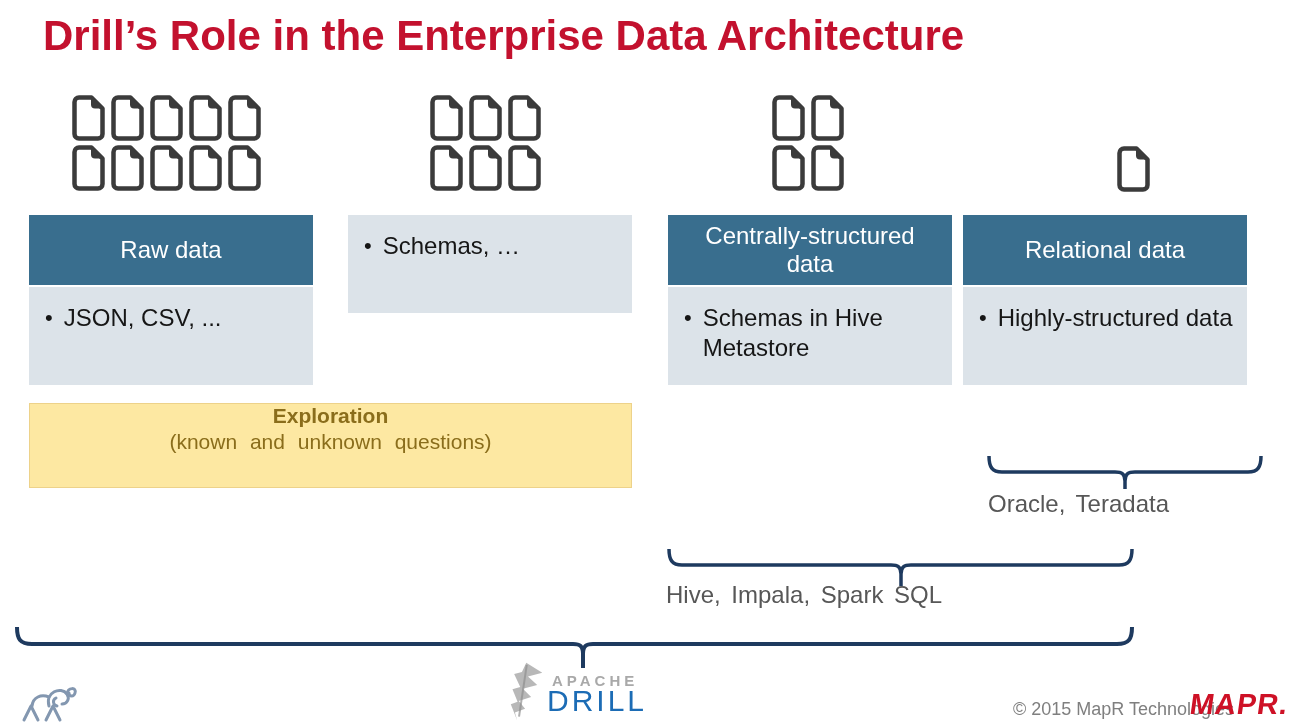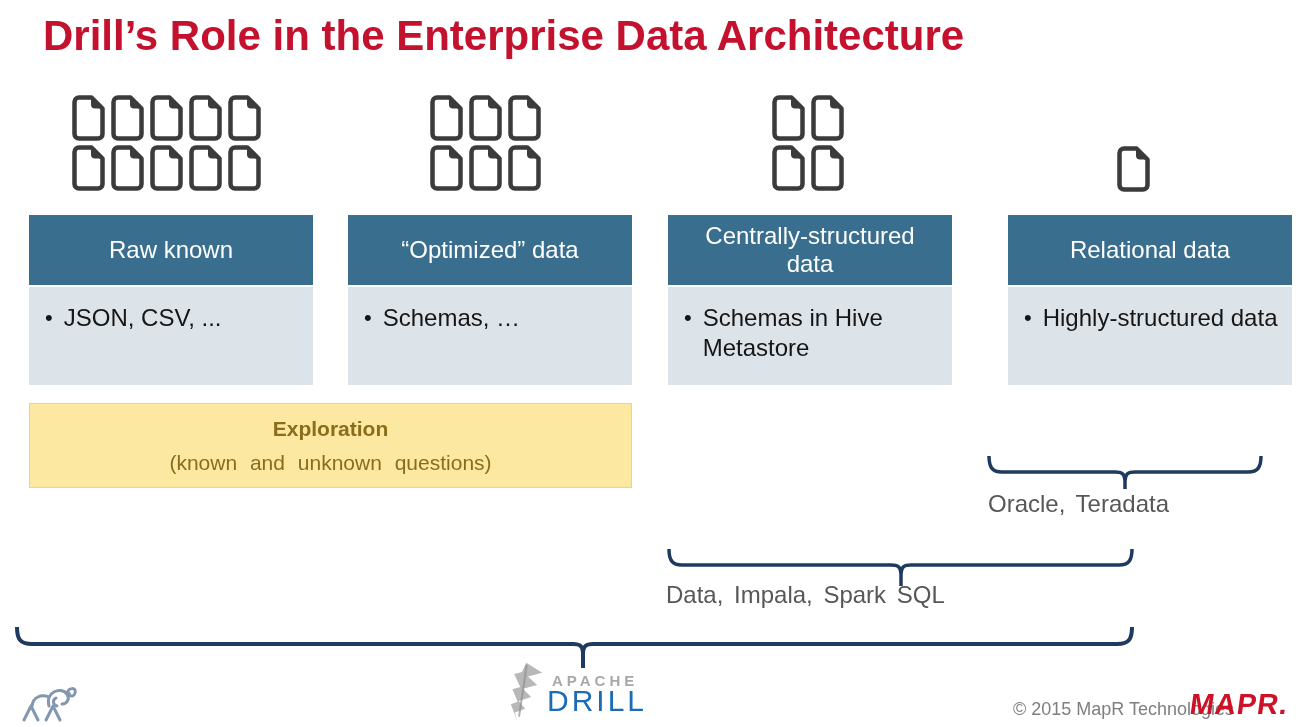--- a/index.html
+++ b/index.html
@@ -15,36 +15,36 @@
   
   .docs{position:absolute;display:flex;flex-direction:column;gap:4px;}
   .doc-row{display:flex;gap:6px;height:46px;}
   .doc-row svg{width:33px;height:46px;display:block;}
   .docs-0{left:72px;top:95px;}
   .docs-1{left:430px;top:95px;}
   .docs-2{left:772px;top:95px;}
   .docs-3{left:1117px;top:146px;}
   
   .card{position:absolute;top:215px;width:284px;}
-  .card-0{left:29px;} .card-1{left:348px;} .card-2{left:668px;} .card-3{left:1008px;border-radius:18px;}
+  .card-0{left:29px;} .card-1{left:348px;} .card-2{left:668px;} .card-3{left:963px;border-radius:18px;}
   .card-header{
     height:72px;background:#396E8E;color:#ffffff;border-bottom:2px solid #ffffff;
     display:flex;align-items:center;justify-content:center;text-align:center;
     font-size:24px;line-height:1.15;padding:0 14px;box-sizing:border-box;
   }
   .card-body{
     height:98px;background:#DCE3E9;color:#161616;font-size:24px;line-height:1.25;
     padding:16px 10px 0 16px;box-sizing:border-box;display:flex;gap:11px;align-items:flex-start;
   }
   .bullet{flex:0 0 auto;font-size:22px;line-height:1.35;}
   
   .exploration{
     position:absolute;left:29px;top:403px;width:603px;height:85px;background:#FDE8A2;
     border:1px solid #EDD28A;box-sizing:border-box;color:#8A6D1B;font-size:21px;
-    display:flex;flex-direction:column;align-items:center;justify-content:center;gap:10px;
+    display:flex;flex-direction:column;align-items:center;justify-content:flex-start;gap:2px;
   }
   .exploration .t{font-weight:bold;}
   .exploration .s{word-spacing:7px;}
   
   .bracket{position:absolute;}
   .bracket path{stroke:#1E3A5F;fill:none;}
   .bracket-label{
     position:absolute;color:#575757;font-size:24px;word-spacing:4px;
   }
   .label-oracle{left:988px;top:490px;width:280px;}
@@ -175,28 +175,27 @@
   <div class="docs docs-3">
       <div class="doc-row">
         <svg viewBox="0 0 33 46">
           <path d="M7 2.5 H19.5 L30.5 13.5 V39 A4.5 4.5 0 0 1 26 43.5 H7 A4.5 4.5 0 0 1 2.5 39 V7 A4.5 4.5 0 0 1 7 2.5 Z" fill="#fff" stroke="#3B3B3B" stroke-width="4.5" stroke-linejoin="round"></path>
           <path d="M19 2 v7.5 a4 4 0 0 0 4 4 h8 Z" fill="#3B3B3B"></path>
         </svg>
       </div>
     </div>
 
   <div class="card card-0">
-    <div class="card-header">Raw known</div>
+    <div class="card-header">Raw data</div>
     <div class="card-body">
       <span class="bullet">•</span>
       <span>JSON, CSV, ...</span>
     </div>
   </div>
   <div class="card card-1">
-    <div class="card-header">“Optimized” data</div>
     <div class="card-body">
       <span class="bullet">•</span>
       <span>Schemas, …</span>
     </div>
   </div>
   <div class="card card-2">
     <div class="card-header">Centrally-structured data</div>
     <div class="card-body">
       <span class="bullet">•</span>
       <span>Schemas in Hive Metastore</span>
@@ -216,21 +215,21 @@
   </div>
 
   <svg class="bracket" style="left:986px;top:453px;" width="278" height="38" viewBox="0 0 278 38">
     <path stroke-width="3.5" d="M3 3 C3 14, 6 19, 16 19 L129 19 C136 19, 139 21, 139 28 L139 36 M275 3 C275 14, 272 19, 262 19 L149 19 C142 19, 139 21, 139 28 L139 36"></path>
   </svg>
   <div class="bracket-label label-oracle">Oracle, Teradata</div>
 
   <svg class="bracket" style="left:666px;top:546px;" width="469" height="42" viewBox="0 0 469 42">
     <path stroke-width="3.5" d="M3 3 C3 14, 6 19, 16 19 L225 19 C232 19, 235 21, 235 28 L235 40 M466 3 C466 14, 463 19, 453 19 L245 19 C238 19, 235 21, 235 28 L235 40"></path>
   </svg>
-  <div class="bracket-label label-hive">Data, Impala, Spark SQL</div>
+  <div class="bracket-label label-hive">Hive, Impala, Spark SQL</div>
 
   <svg class="bracket" style="left:14px;top:624px;" width="1121" height="46" viewBox="0 0 1121 46">
     <path stroke-width="4" d="M3 3 C3 15, 6 20, 18 20 L559 20 C566 20, 569 22, 569 30 L569 44 M1118 3 C1118 15, 1115 20, 1103 20 L579 20 C572 20, 569 22, 569 30 L569 44"></path>
   </svg>
 
   <svg class="drill-bit" viewBox="0 0 46 62">
     <g transform="rotate(14 23 31)">
       <path d="M14 2 L32 8 L19 15 L30 21 L17 28 L27 34 L16 41 L24 47 L15 53 L19 60 L9 46 L15 42 L7 31 L14 27 L5 16 L12 12 Z" fill="#ACACAC" opacity="0.85"></path>
       <path d="M15 4 L20 56" stroke="#8F8F8F" stroke-width="2" fill="none" opacity="0.7"></path>
     </g>

